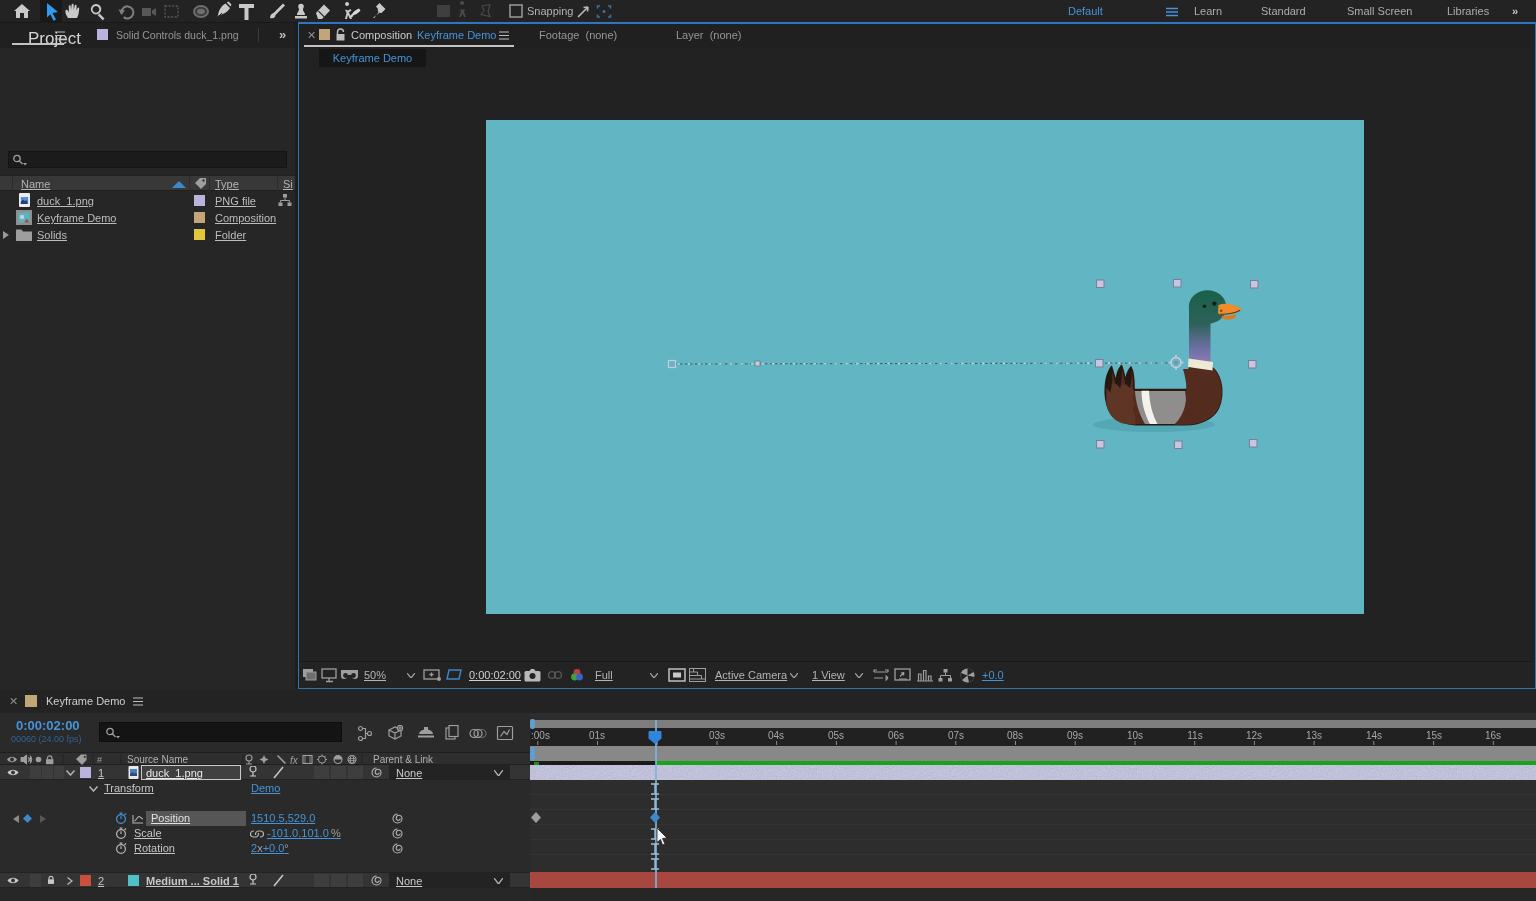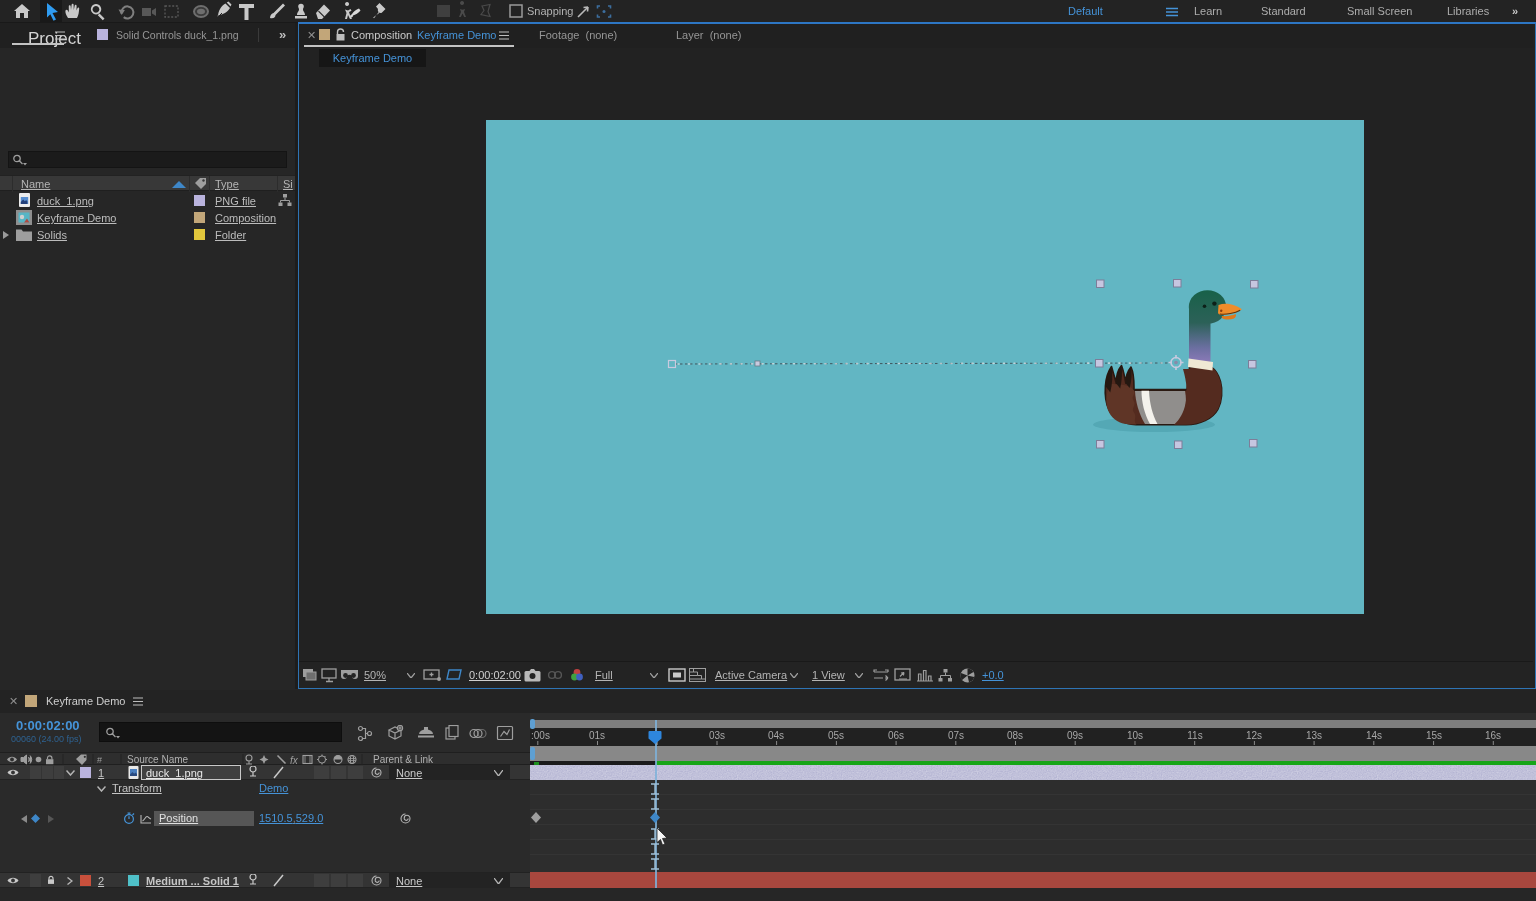--- a/index.html
+++ b/index.html
@@ -26,21 +26,21 @@
 #compbar { position:absolute; left:0; top:638px; width:1234px; height:27px; background:#232323; border-top:1px solid #191919; }
 
 
 #tl { position:absolute; left:0; top:690px; width:1536px; height:211px; background:#2a2a2a; }
 #tltab { position:absolute; left:0; top:0; width:1536px; height:23px; background:#232323; }
 #tlhead { position:absolute; left:0; top:23px; width:530px; height:39px; background:#2a2a2a; }
 #tlcols { position:absolute; left:0; top:62px; width:530px; height:13px; background:#2e2e2e; border-top:1px solid #1f1f1f; border-bottom:1px solid #1f1f1f;}
 #tlrows { position:absolute; left:0; top:75px; width:530px; height:136px; }
 #tlgraph { position:absolute; left:530px; top:23px; width:1006px; height:188px; background:#2d2d2d; }
 
-.row { position:absolute; left:12px; width:530px; height:15px;text-align:right; }
+.row { position:absolute; left:4px; width:530px; height:15px;text-align:right; }
 .t11 { font-size:11px; color:#b4b4b4;text-decoration:underline; }
 .rl { position:absolute; top:2px; font-size:10px; color:#a8a8a8; transform:translateX(-50%); }
 </style>
 </head>
 <body>
 <div id="root">
   <div id="toolbar">
     <svg class="abs" style="left:0;top:0" width="660" height="23" viewBox="0 0 660 23">
       <g stroke="none" fill="#c9c9c9">
 
@@ -564,21 +564,48 @@
             <path d="M1 1 v8 h10 M2.5 7 c2-1 3-4.5 4.5-4.5 c1.5 0 2 2 4 2.5" fill="none" stroke="#b5b5b5" stroke-width="1.1"></path>
           </svg>
         <div class="abs" style="left:142px;top:0;width:100px;height:15px;background:#565656"></div>
         <span class="abs t11" style="left:147px;top:1px;color:#e0e0e0">Position</span>
         <span class="abs t11" style="left:247px;top:1px;color:#4593d8">1510.5<span style="color:#7a7a7a">,</span>529.0</span>
         <svg class="abs" style="left:388px;top:2px" width="11" height="11" viewBox="0 0 11 11">
             <path d="M5.5 1 a4.5 4.5 0 1 0 4.5 4.5 c0-2-1.5-3.2-3-3.2 c-1.8 0-2.8 1.4-2.8 2.9 a2 2 0 0 0 4 0.3" fill="none" stroke="#b5b5b5" stroke-width="1.1"></path>
           </svg>
       </div>
 
-
+      <div class="abs row" style="top:61px;background:#2a2a2a">
+        <svg class="abs" style="left:111px;top:1px" width="12" height="13" viewBox="0 0 12 13">
+            <circle cx="6" cy="7" r="4.4" fill="none" stroke="#b5b5b5" stroke-width="1.2"></circle>
+            <path d="M4.5 1 h3 M6 1 v1.8 M9.5 3 l1.5-1.5" stroke="#b5b5b5" stroke-width="1.2"></path>
+            <path d="M6 7 L6 4.2" stroke="#b5b5b5" stroke-width="1.2"></path>
+          </svg>
+        <span class="abs t11" style="left:130px;top:1px;color:#c5c5c5">Scale</span>
+        <svg class="abs" style="left:246px;top:4px" width="14" height="8" viewBox="0 0 14 8">
+            <path d="M4 1 h-0.5 a3 3 0 0 0 0 6 h2 a3 3 0 0 0 2.8-4 M10 7 h0.5 a3 3 0 0 0 0-6 h-2 a3 3 0 0 0 -2.8 4" fill="none" stroke="#b5b5b5" stroke-width="1.2"></path>
+          </svg>
+        <span class="abs t11" style="left:263px;top:1px;color:#4593d8">-101.0<span style="color:#7a7a7a">,</span>101.0<span style="color:#9e9e9e"> %</span></span>
+        <svg class="abs" style="left:388px;top:2px" width="11" height="11" viewBox="0 0 11 11">
+            <path d="M5.5 1 a4.5 4.5 0 1 0 4.5 4.5 c0-2-1.5-3.2-3-3.2 c-1.8 0-2.8 1.4-2.8 2.9 a2 2 0 0 0 4 0.3" fill="none" stroke="#b5b5b5" stroke-width="1.1"></path>
+          </svg>
+      </div>
+
+      <div class="abs row" style="top:76px;background:#2a2a2a">
+        <svg class="abs" style="left:111px;top:1px" width="12" height="13" viewBox="0 0 12 13">
+            <circle cx="6" cy="7" r="4.4" fill="none" stroke="#b5b5b5" stroke-width="1.2"></circle>
+            <path d="M4.5 1 h3 M6 1 v1.8 M9.5 3 l1.5-1.5" stroke="#b5b5b5" stroke-width="1.2"></path>
+            <path d="M6 7 L6 4.2" stroke="#b5b5b5" stroke-width="1.2"></path>
+          </svg>
+        <span class="abs t11" style="left:130px;top:1px;color:#c5c5c5">Rotation</span>
+        <span class="abs t11" style="left:247px;top:1px;color:#4593d8">2<span style="color:#9e9e9e">x</span>+0.0<span style="color:#9e9e9e">°</span></span>
+        <svg class="abs" style="left:388px;top:2px" width="11" height="11" viewBox="0 0 11 11">
+            <path d="M5.5 1 a4.5 4.5 0 1 0 4.5 4.5 c0-2-1.5-3.2-3-3.2 c-1.8 0-2.8 1.4-2.8 2.9 a2 2 0 0 0 4 0.3" fill="none" stroke="#b5b5b5" stroke-width="1.1"></path>
+          </svg>
+      </div>
 
 
       <div class="abs" style="left:0;top:107px;width:530px;height:16px;background:#343434;border-top:1px solid #222;border-bottom:1px solid #222">
         <svg class="abs" style="left:7px;top:3px" width="12" height="9" viewBox="0 0 12 9">
             <path d="M0.5 4.5 C3 0.9 9 0.9 11.5 4.5 C9 8.1 3 8.1 0.5 4.5 Z" fill="#c9c9c9"></path>
             <circle cx="6" cy="4.5" r="1.9" fill="#343434"></circle>
           </svg>
         <div class="abs" style="left:30px;top:1px;width:11px;height:13px;background:#3e3e3e"></div>
         <svg class="abs" style="left:46px;top:2px" width="10" height="11" viewBox="0 0 10 11">
             <path d="M3 4.3 V3.4 a2 2 0 0 1 4 0 v0.9" fill="none" stroke="#c9c9c9" stroke-width="1.2"></path>

